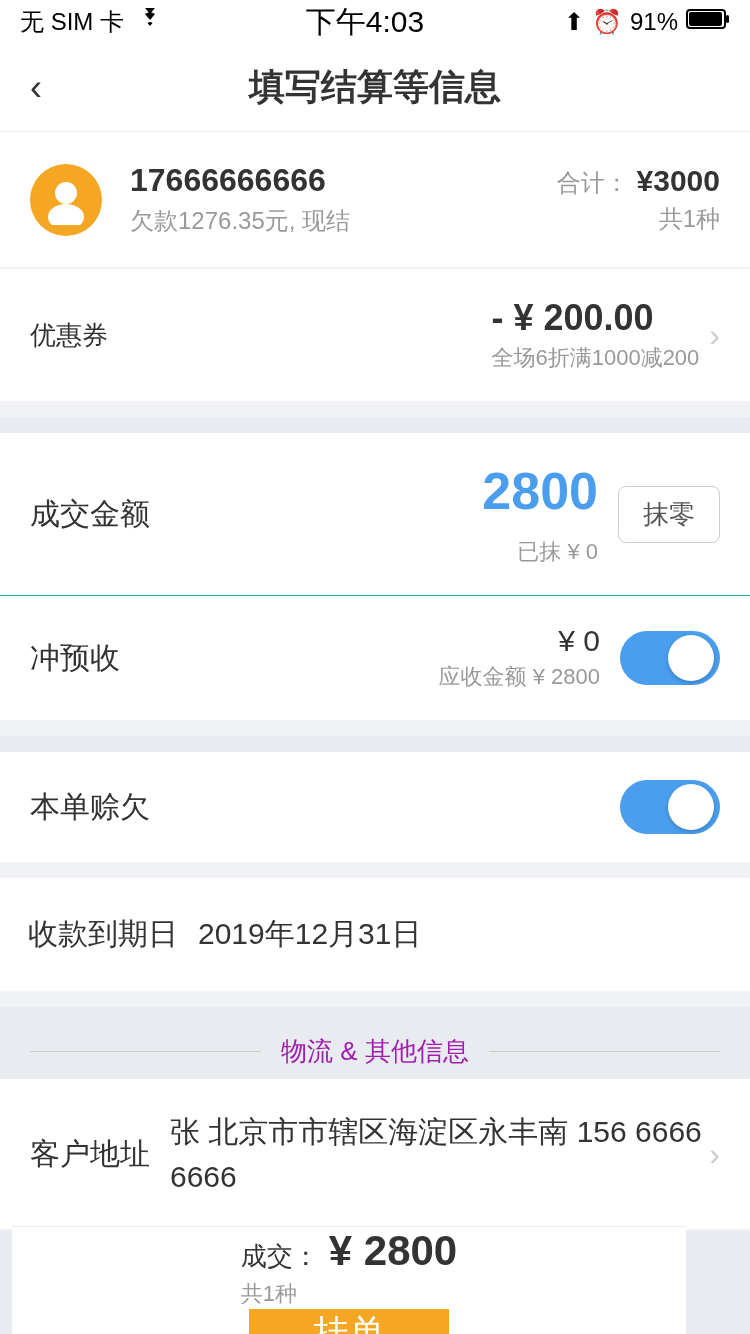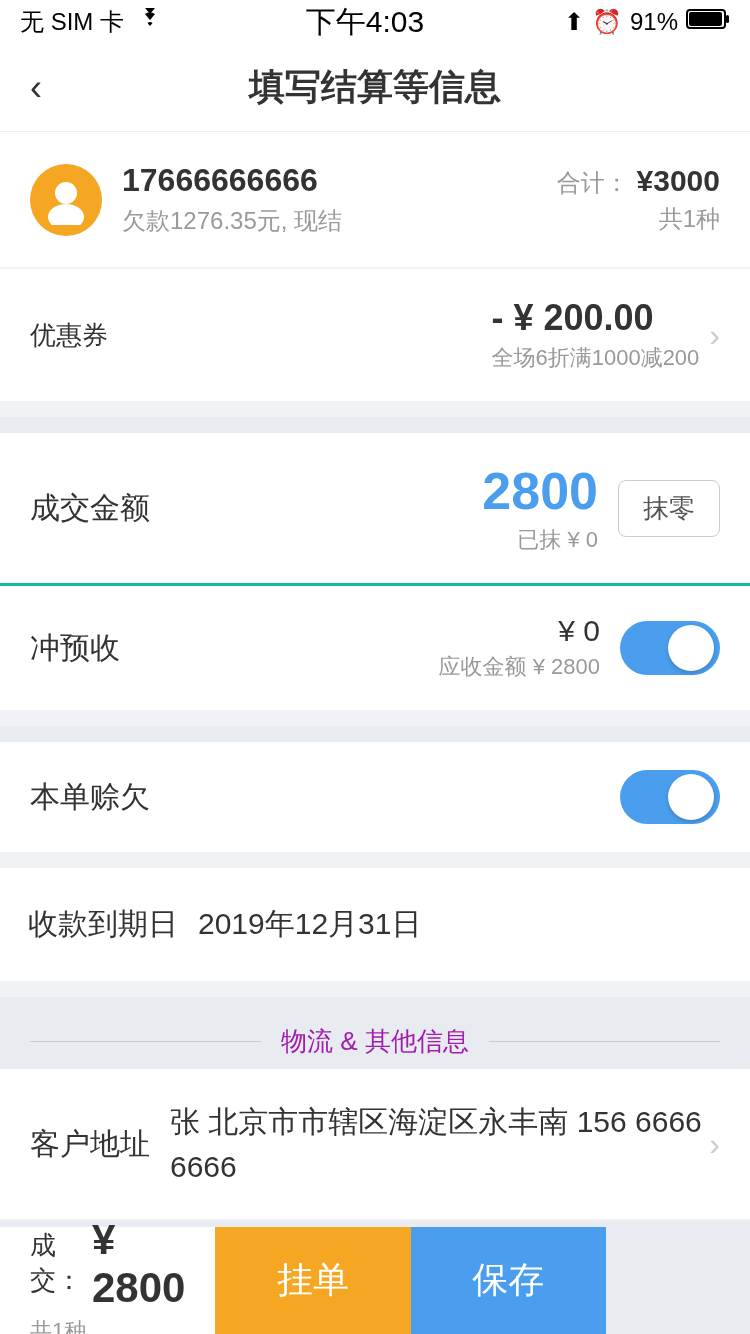--- a/index.html
+++ b/index.html
@@ -56,21 +56,21 @@
       background: #fff;
       padding: 30px;
       display: flex;
       align-items: center;
       justify-content: space-between;
       margin-bottom: 2px;
     }
     .customer-left {
       display: flex;
       align-items: center;
-      gap: 20px;
+      gap: 28px;
     }
     .avatar {
       width: 72px;
       height: 72px;
       border-radius: 50%;
       background: #f5a623;
       display: flex;
       align-items: center;
       justify-content: center;
     }
@@ -139,21 +139,21 @@
     
     .section-card {
       background: #fff;
       margin-bottom: 16px;
     }
     .section-row {
       padding: 28px 30px;
       display: flex;
       align-items: center;
       justify-content: space-between;
-      border-bottom: 3px solid #14b8a6;
+      border-bottom: 1px solid #14b8a6;
     }
     .section-row:last-child {
       border-bottom: none;
     }
     .row-label {
       font-size: 30px;
       color: #333;
     }
     .row-right {
       display: flex;
@@ -164,21 +164,21 @@
     
     .trade-amount {
       font-size: 52px;
       color: #4a9eed;
       font-weight: 600;
     }
     .trade-sub {
       font-size: 22px;
       color: #999;
       text-align: right;
-      margin-top: 4px;
+      margin-top: 16px;
     }
 
     
     .round-btn {
       border: 1px solid #ccc;
       border-radius: 8px;
       padding: 10px 24px;
       font-size: 26px;
       color: #555;
       background: #fff;
@@ -295,27 +295,28 @@
     
     .gray-space {
       height: 180px;
       background: #e8ecf0;
     }
 
     
     .bottom-bar {
       position: fixed;
       bottom: 0;
-      left: 0;
-      width: 606px;
+      left: 12px;
+      width: 674px;
       height: 108px;
       background: #fff;
       display: flex;
       align-items: center;
       border-top: 1px solid #eee;
+      flex-direction: column;
     }
     .bottom-summary {
       flex: 1;
       padding: 0 30px;
     }
     .bottom-trade-row {
       display: flex;
       align-items: baseline;
       gap: 10px;
     }

